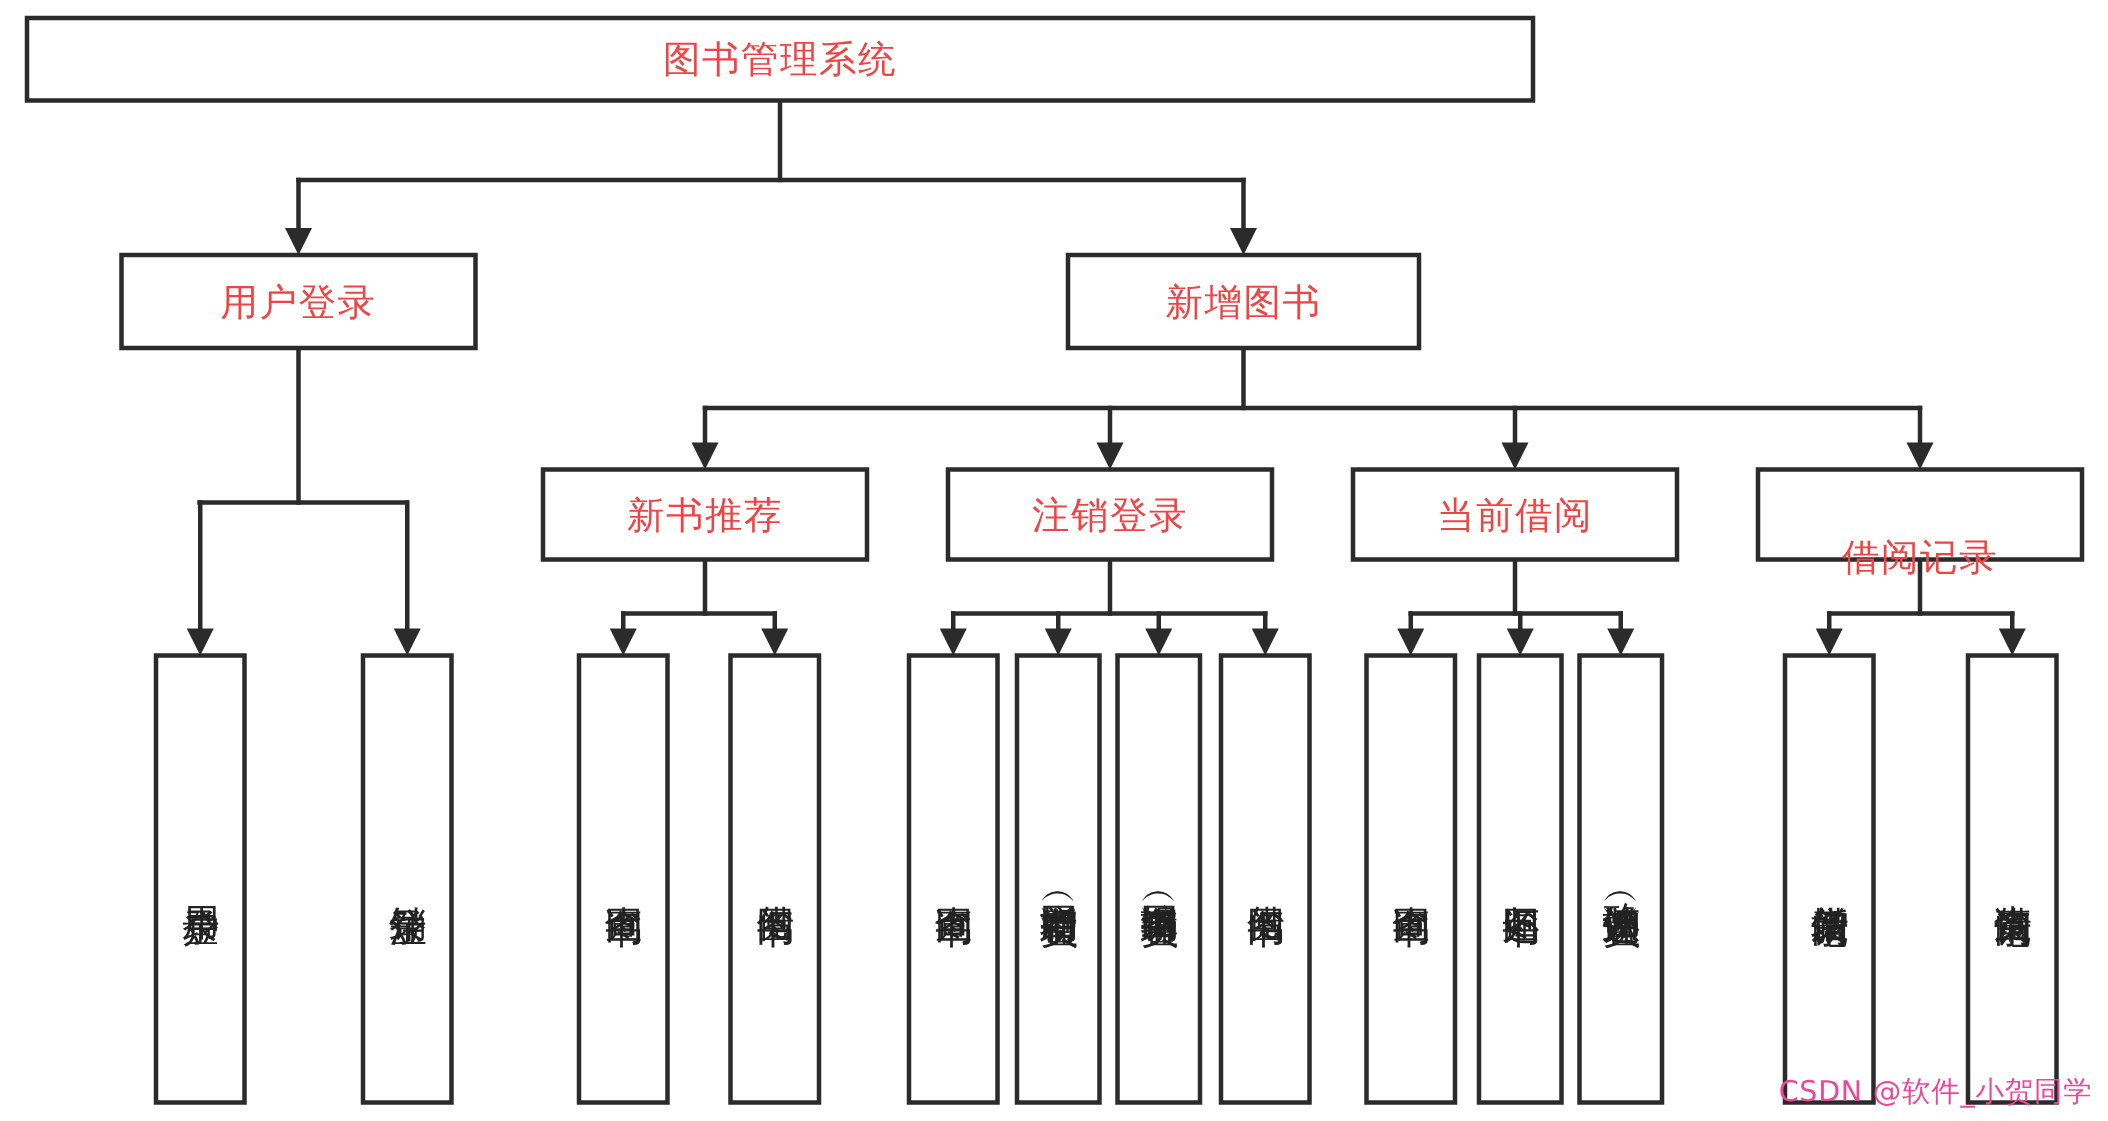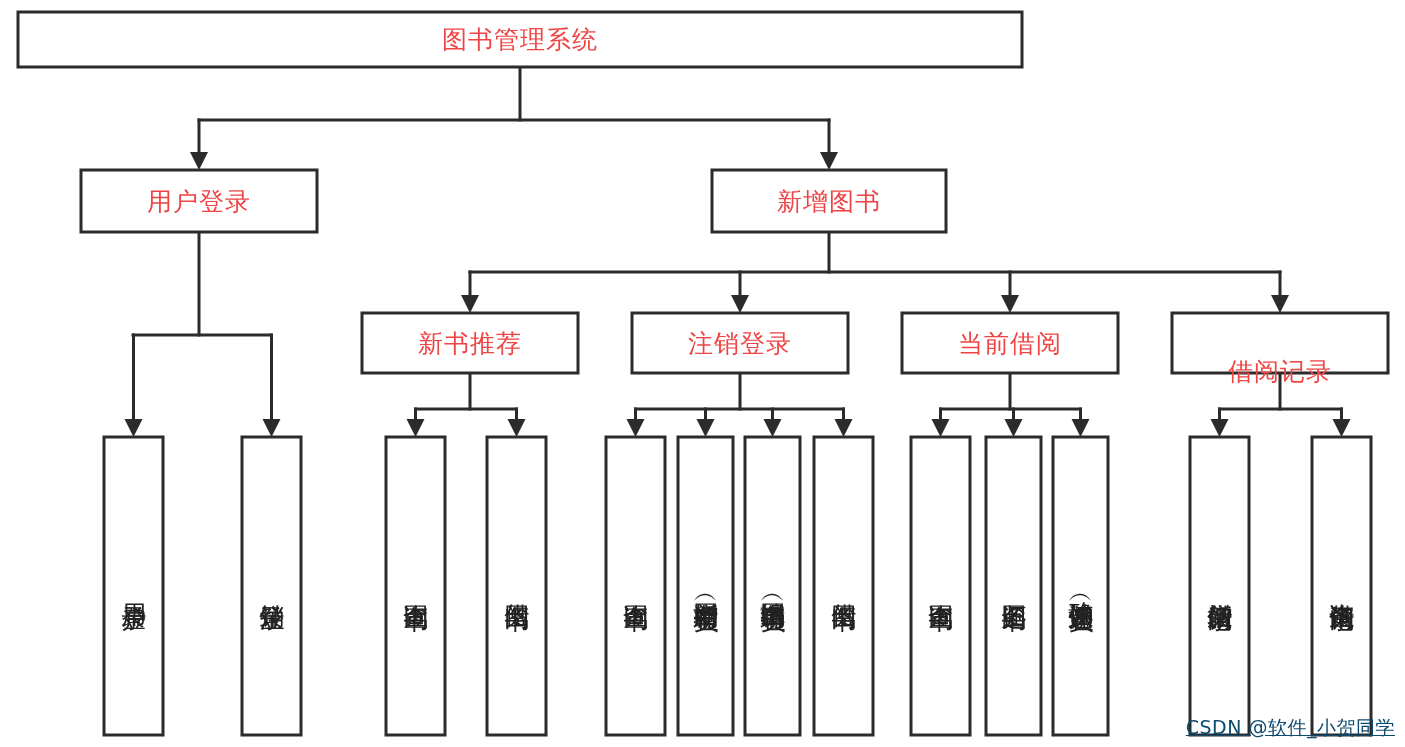--- a/index.html
+++ b/index.html
@@ -39,27 +39,26 @@
     stroke-linecap: square;
   }
   .arrow-head {
     fill: #2b2b2b;
     stroke: none;
   }
   .watermark {
     position: absolute;
     right: 10px;
     bottom: 6px;
-    color: #0c4a6e;
+    color: #ec4899;
     font-size: 19px;
     font-family: "DejaVu Sans", "Liberation Sans", sans-serif;
     white-space: nowrap;
     letter-spacing: 0.5px;
     user-select: none;
-    text-decoration: underline;
   }
   .vbox-label {
     position: absolute;
     display: flex;
     align-items: center;
     justify-content: center;
     writing-mode: vertical-rl;
     text-orientation: upright;
     color: #222222;
     font-size: 25px;

